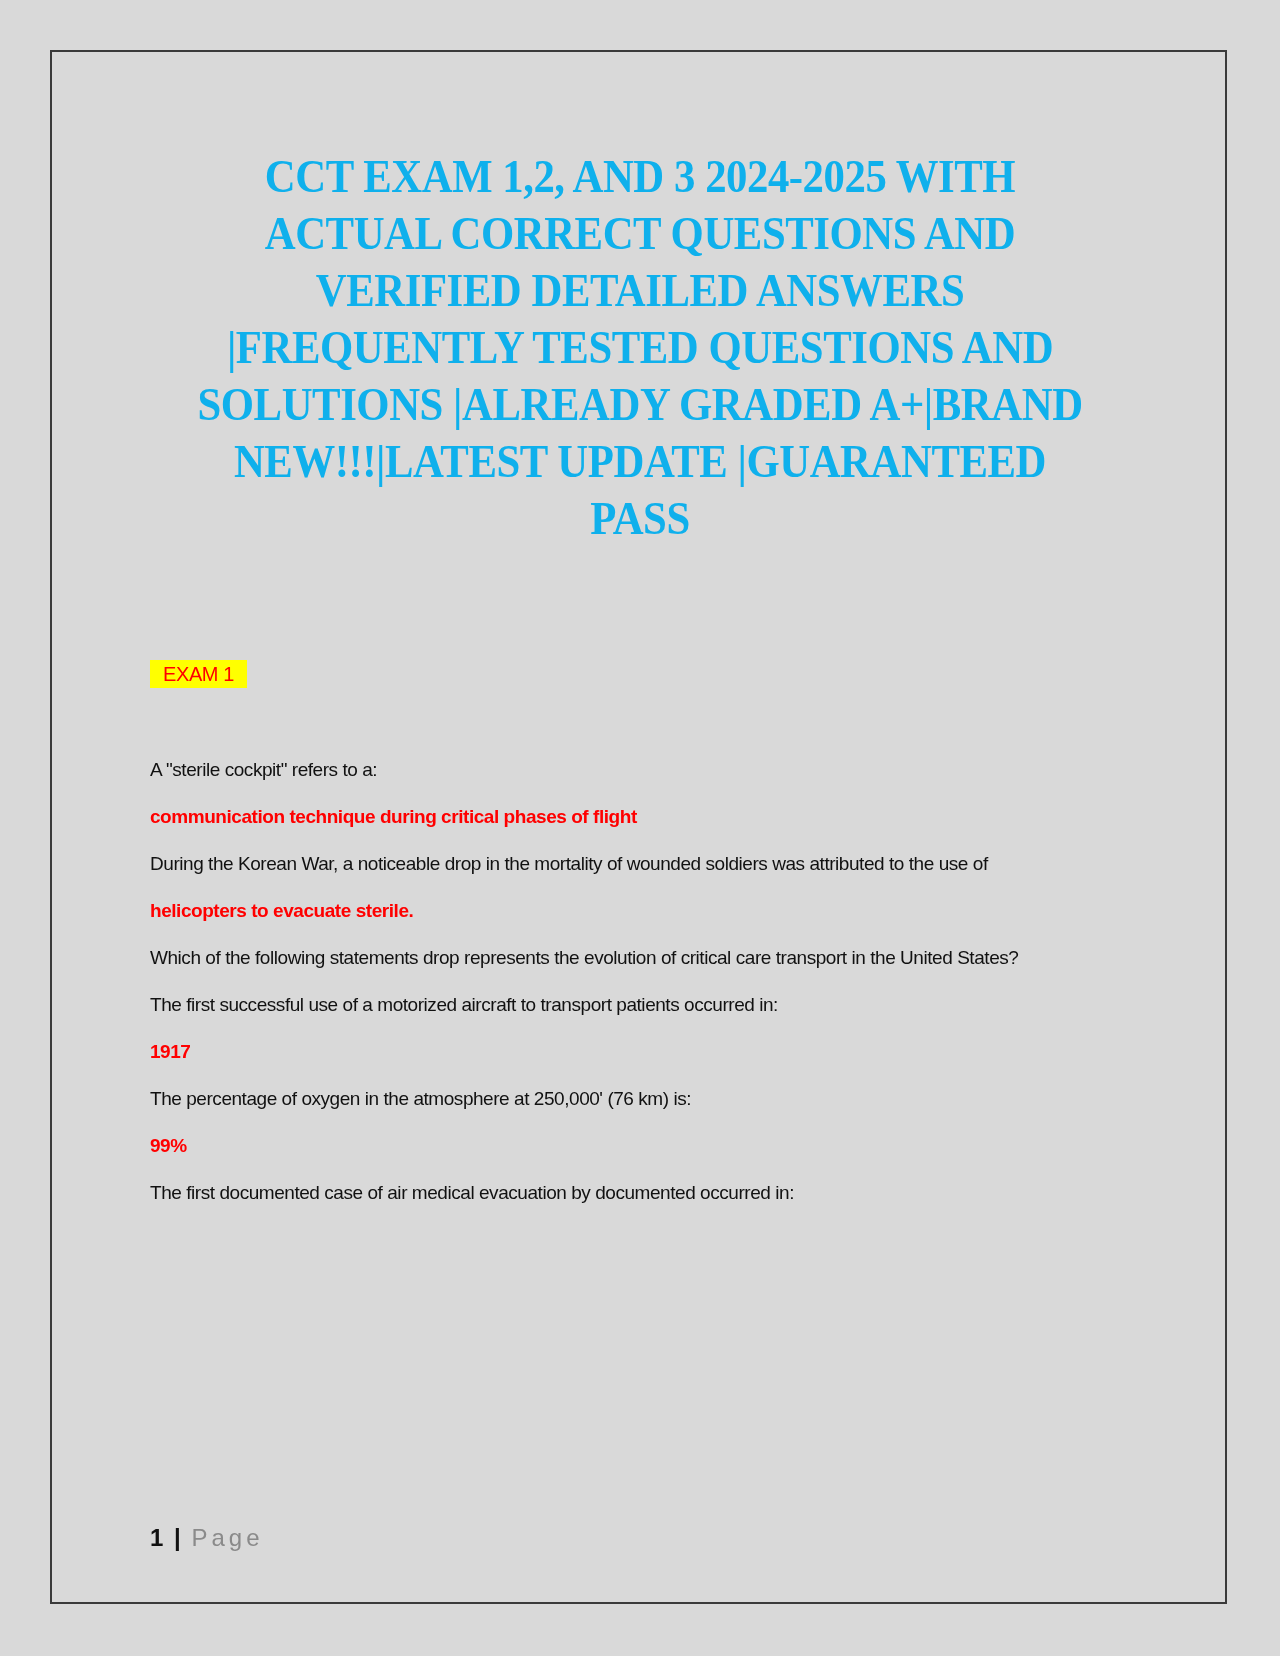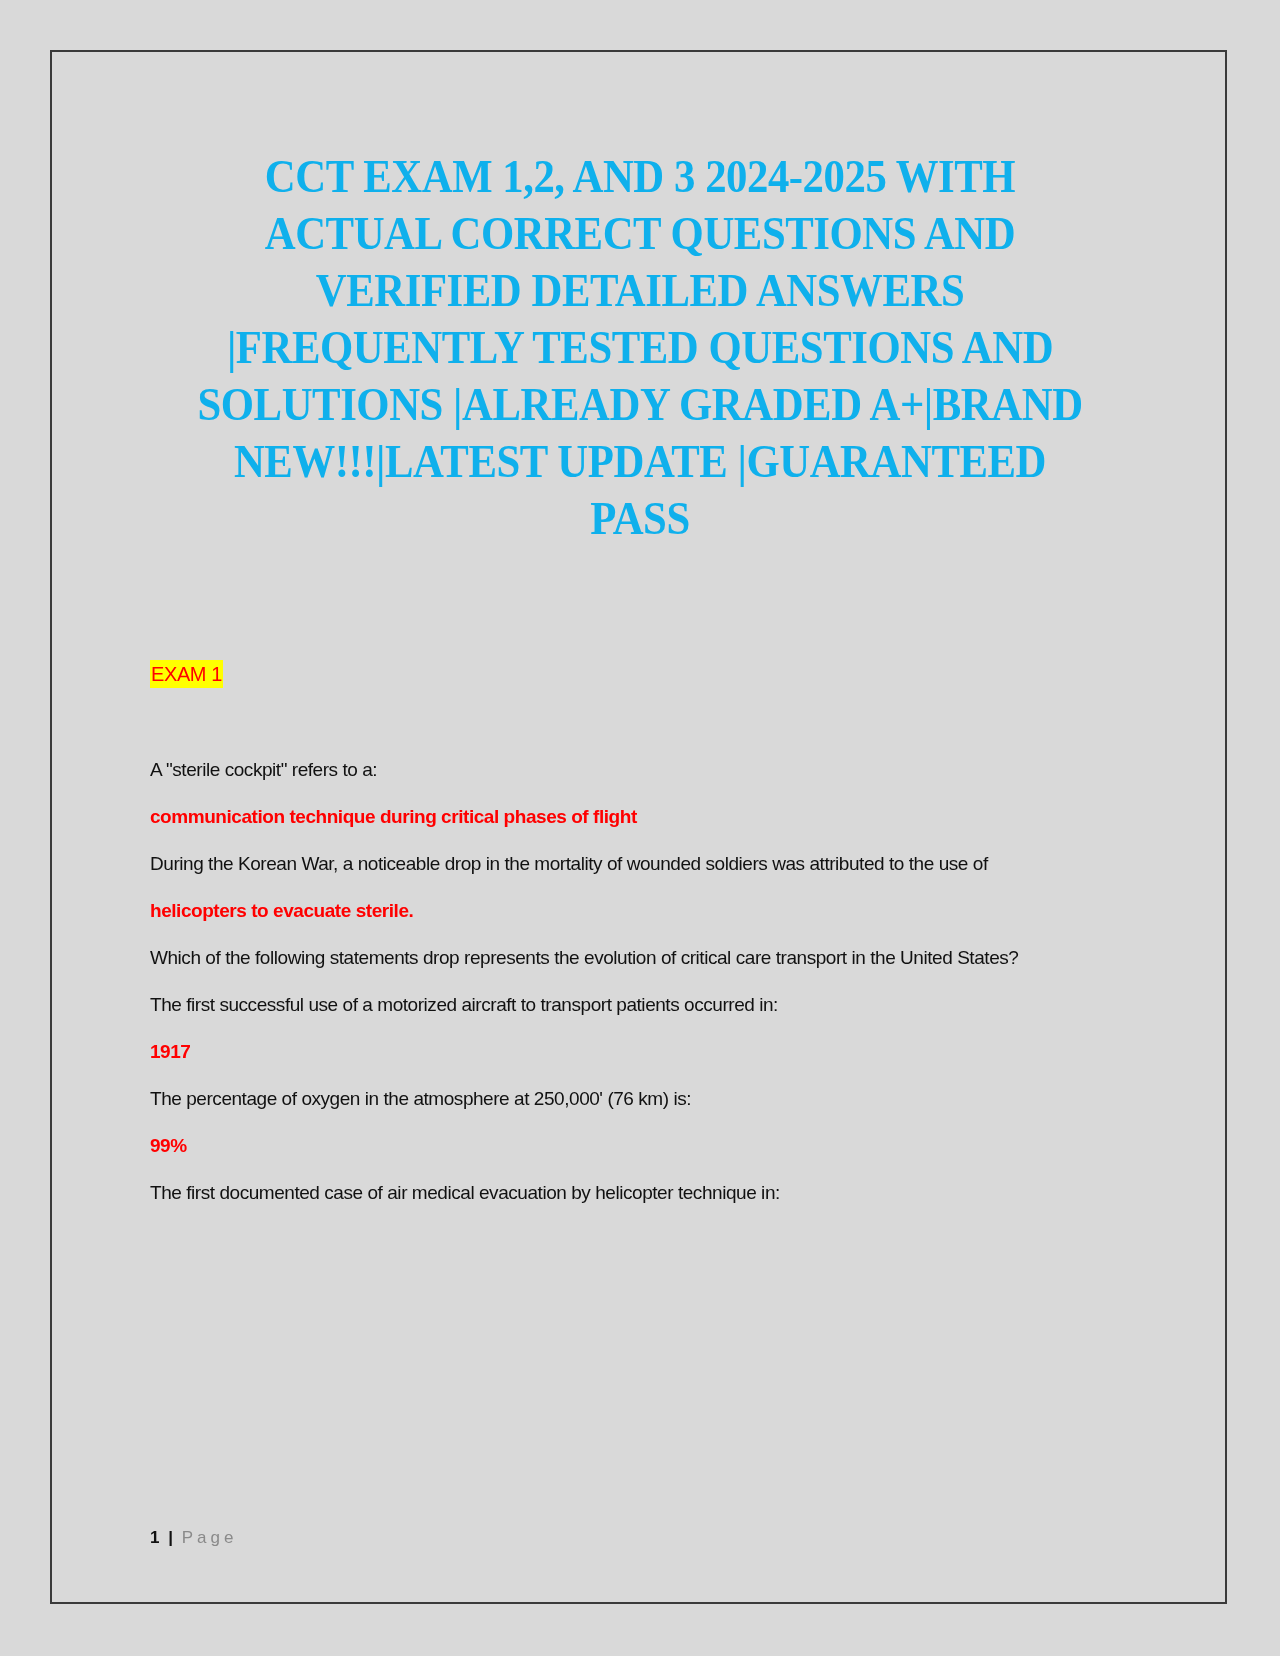--- a/index.html
+++ b/index.html
@@ -44,21 +44,21 @@
       white-space: nowrap;
     }
     .section-label {
       position: absolute;
       left: 150px;
       top: 660px;
       font-size: 20px;
       line-height: 28px;
       color: #ff0000;
       background: #ffff00;
-      padding: 0 1px;
+      padding: 0 13px;
       font-family: "Liberation Sans", sans-serif;
       letter-spacing: -0.4px;
     }
     .qa-list {
       position: absolute;
       left: 150px;
       top: 755px;
       width: 990px;
       margin: 0;
       padding: 0;
@@ -80,21 +80,21 @@
     }
     .answer {
       color: #ff0000;
       font-weight: bold;
     }
     .footer {
       position: absolute;
       left: 150px;
       top: 1524px;
       font-family: "Liberation Sans", sans-serif;
-      font-size: 17px;
+      font-size: 24px;
       line-height: 28px;
       color: #111;
     }
     .footer .page-num {
       font-weight: bold;
     }
     .footer .sep {
       font-weight: bold;
       margin: 0 4px;
     }
@@ -134,21 +134,21 @@
   </li>
   <li class="qa-item">
     <p class="question">The first successful use of a motorized aircraft to transport patients occurred in:</p>
     <p class="answer">1917</p>
   </li>
   <li class="qa-item">
     <p class="question">The percentage of oxygen in the atmosphere at 250,000' (76 km) is:</p>
     <p class="answer">99%</p>
   </li>
   <li class="qa-item">
-    <p class="question">The first documented case of air medical evacuation by helicopter technique in:</p>
+    <p class="question">The first documented case of air medical evacuation by documented occurred in:</p>
   </li>
 </ul>
 
 <div class="footer">
   <span class="page-num">1</span>
   <span class="sep">|</span>
   <span class="page-word">Page</span>
 </div>
 
 </body></html>

